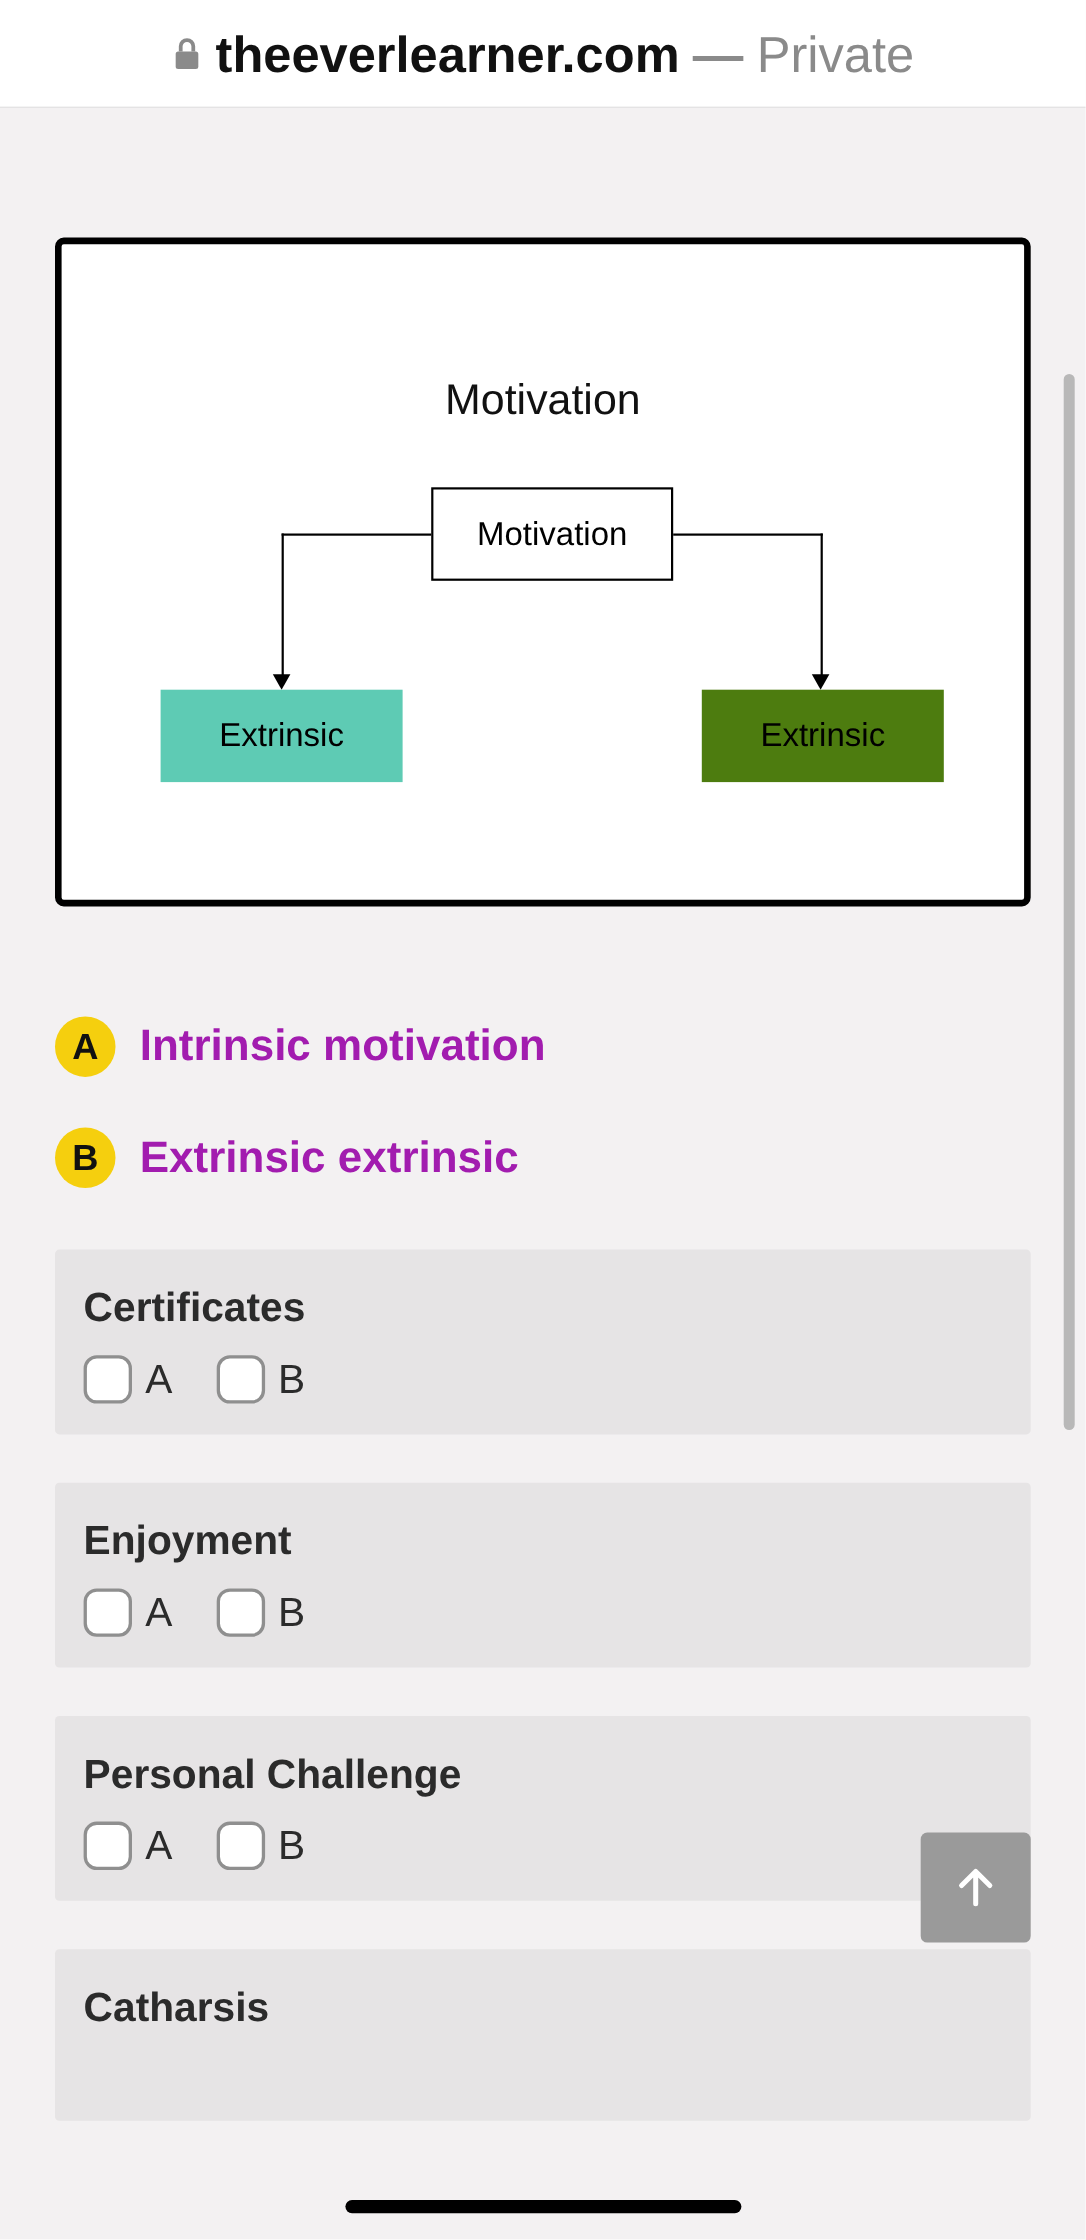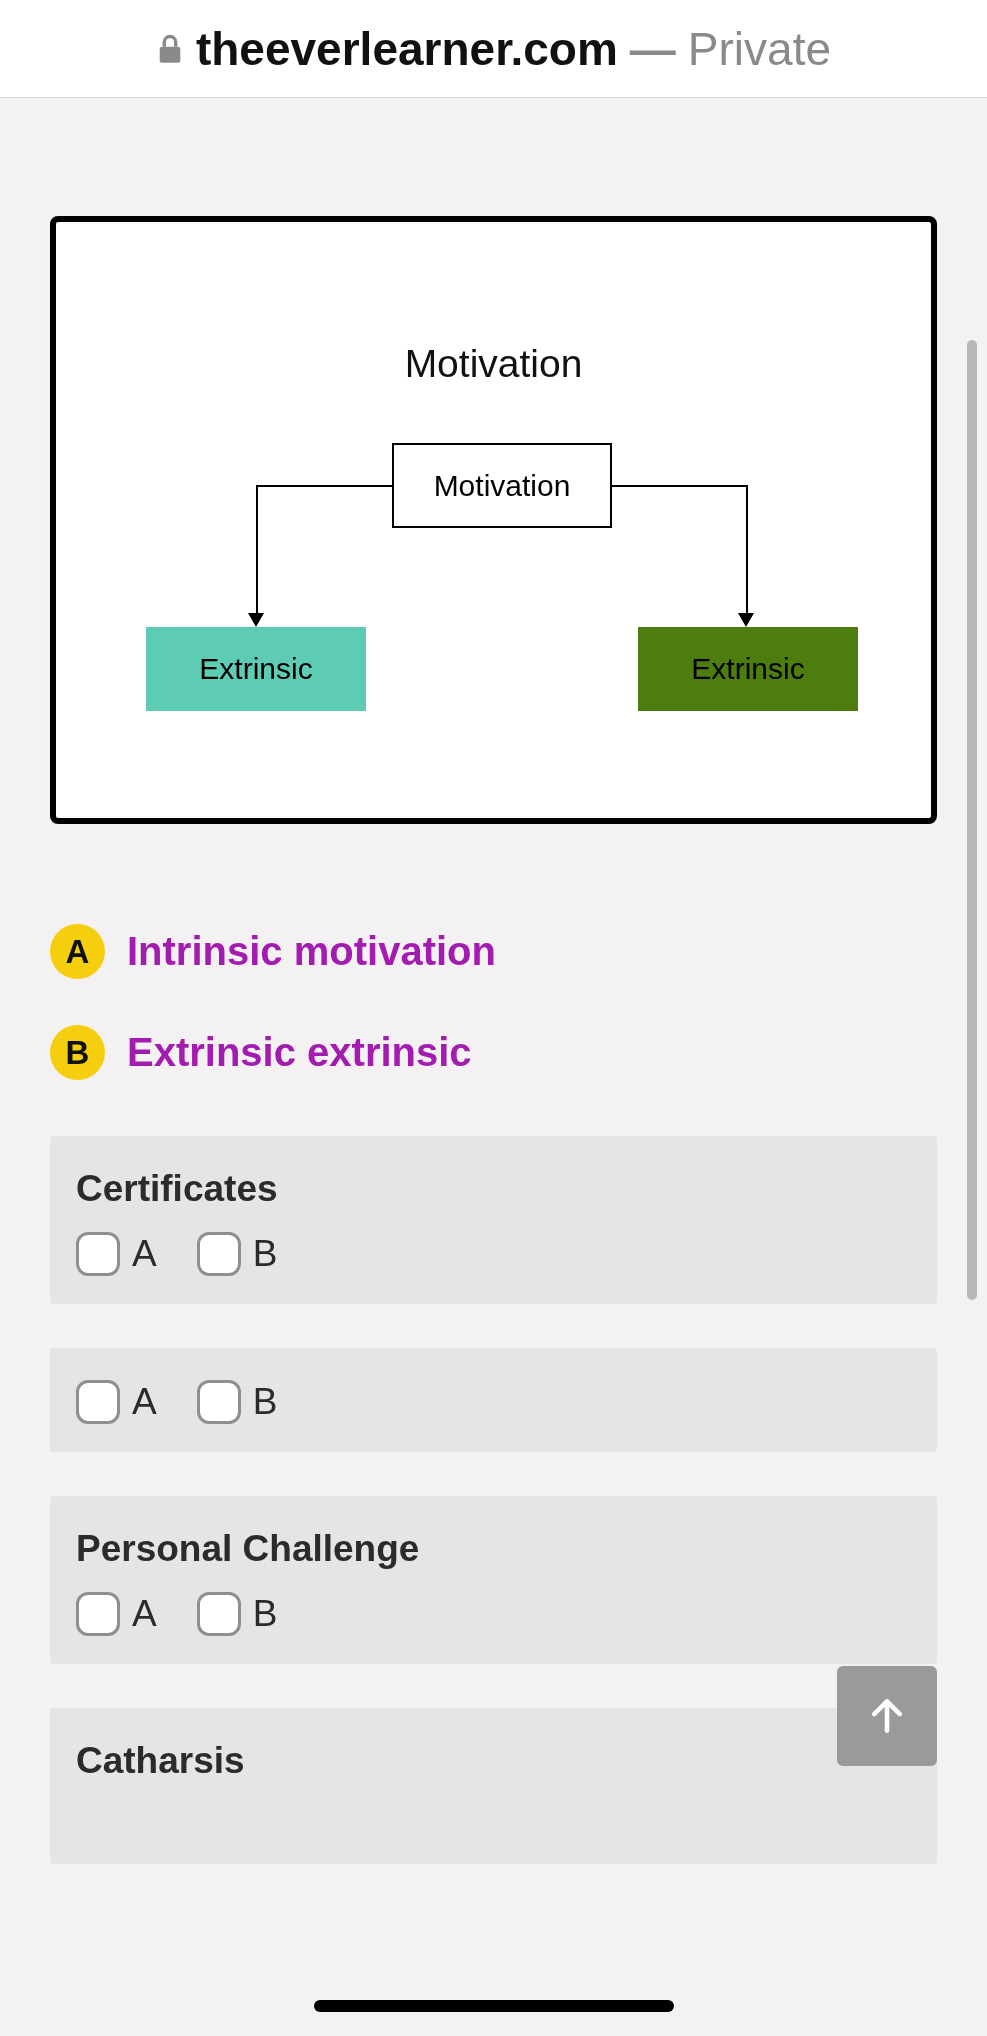--- a/index.html
+++ b/index.html
@@ -138,20 +138,21 @@
             <div class="option-label">A</div>
           </div>
           <div class="option">
             <div class="checkbox"></div>
             <div class="option-label">B</div>
           </div>
         </div>
       </div>
 
       <div class="item-card">
+        <div class="item-title">Enjoyment</div>
         <div class="options-row">
           <div class="option">
             <div class="checkbox"></div>
             <div class="option-label">A</div>
           </div>
           <div class="option">
             <div class="checkbox"></div>
             <div class="option-label">B</div>
           </div>
         </div>

